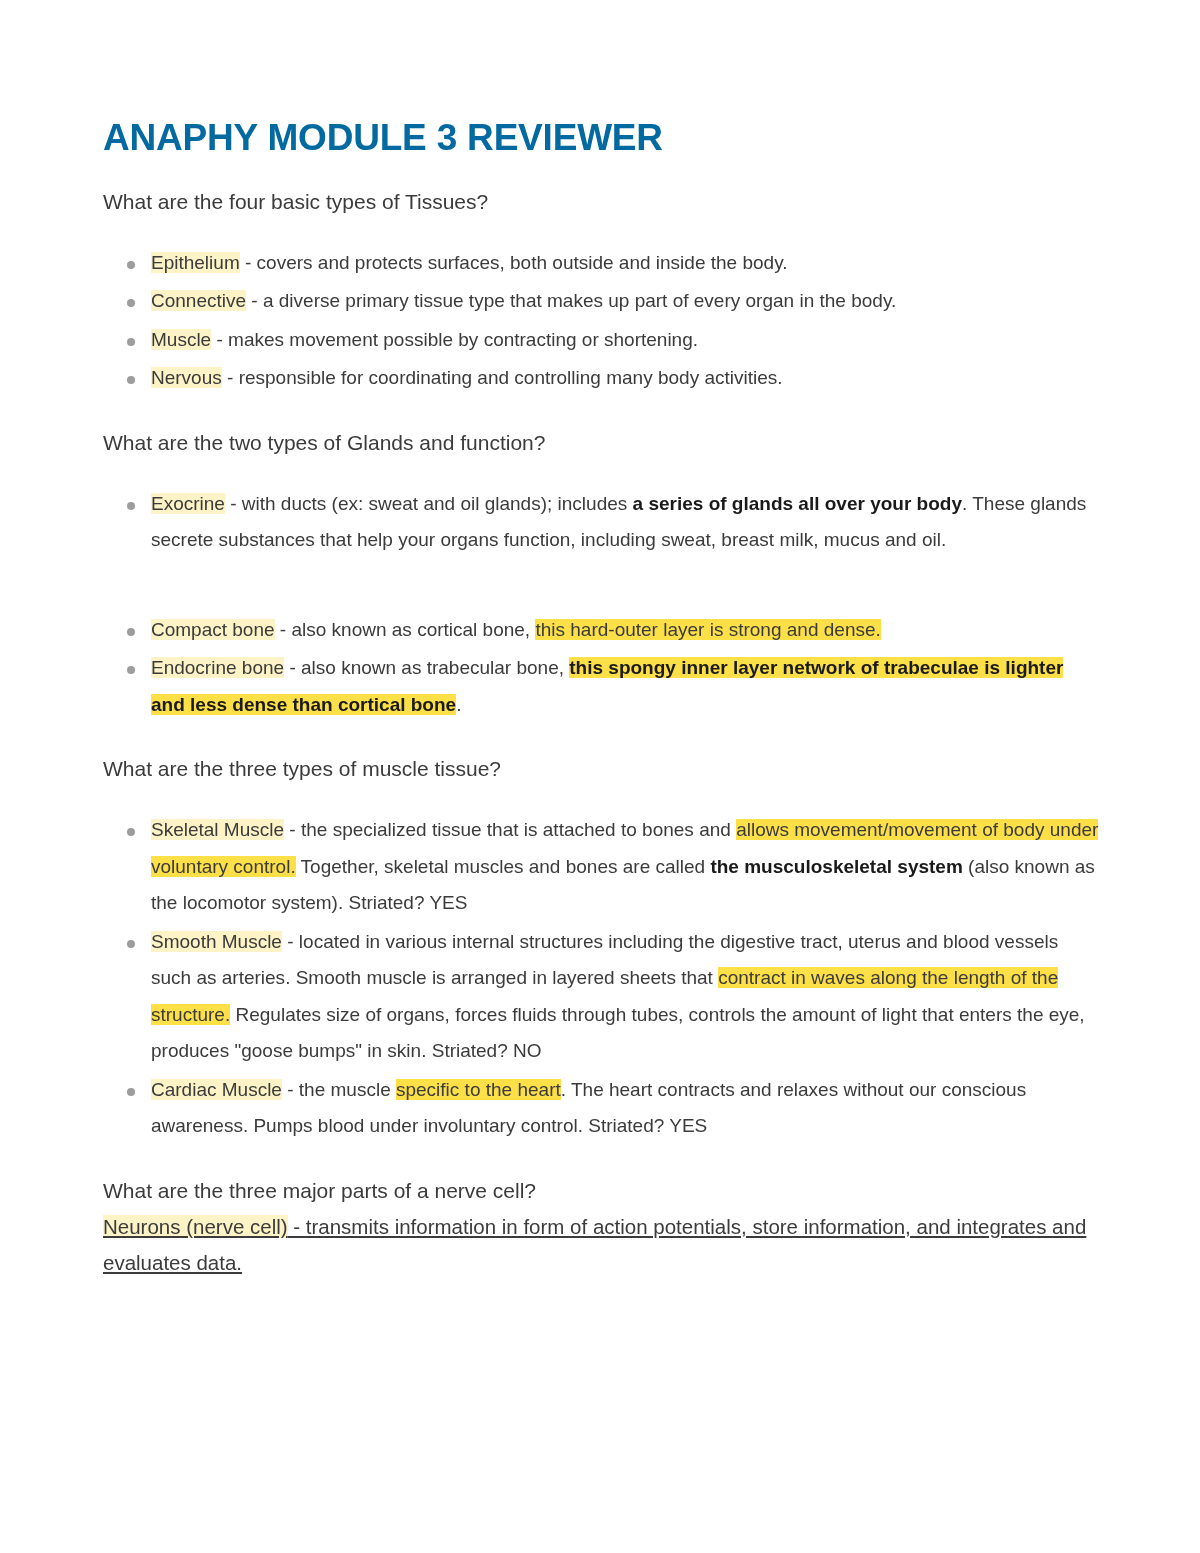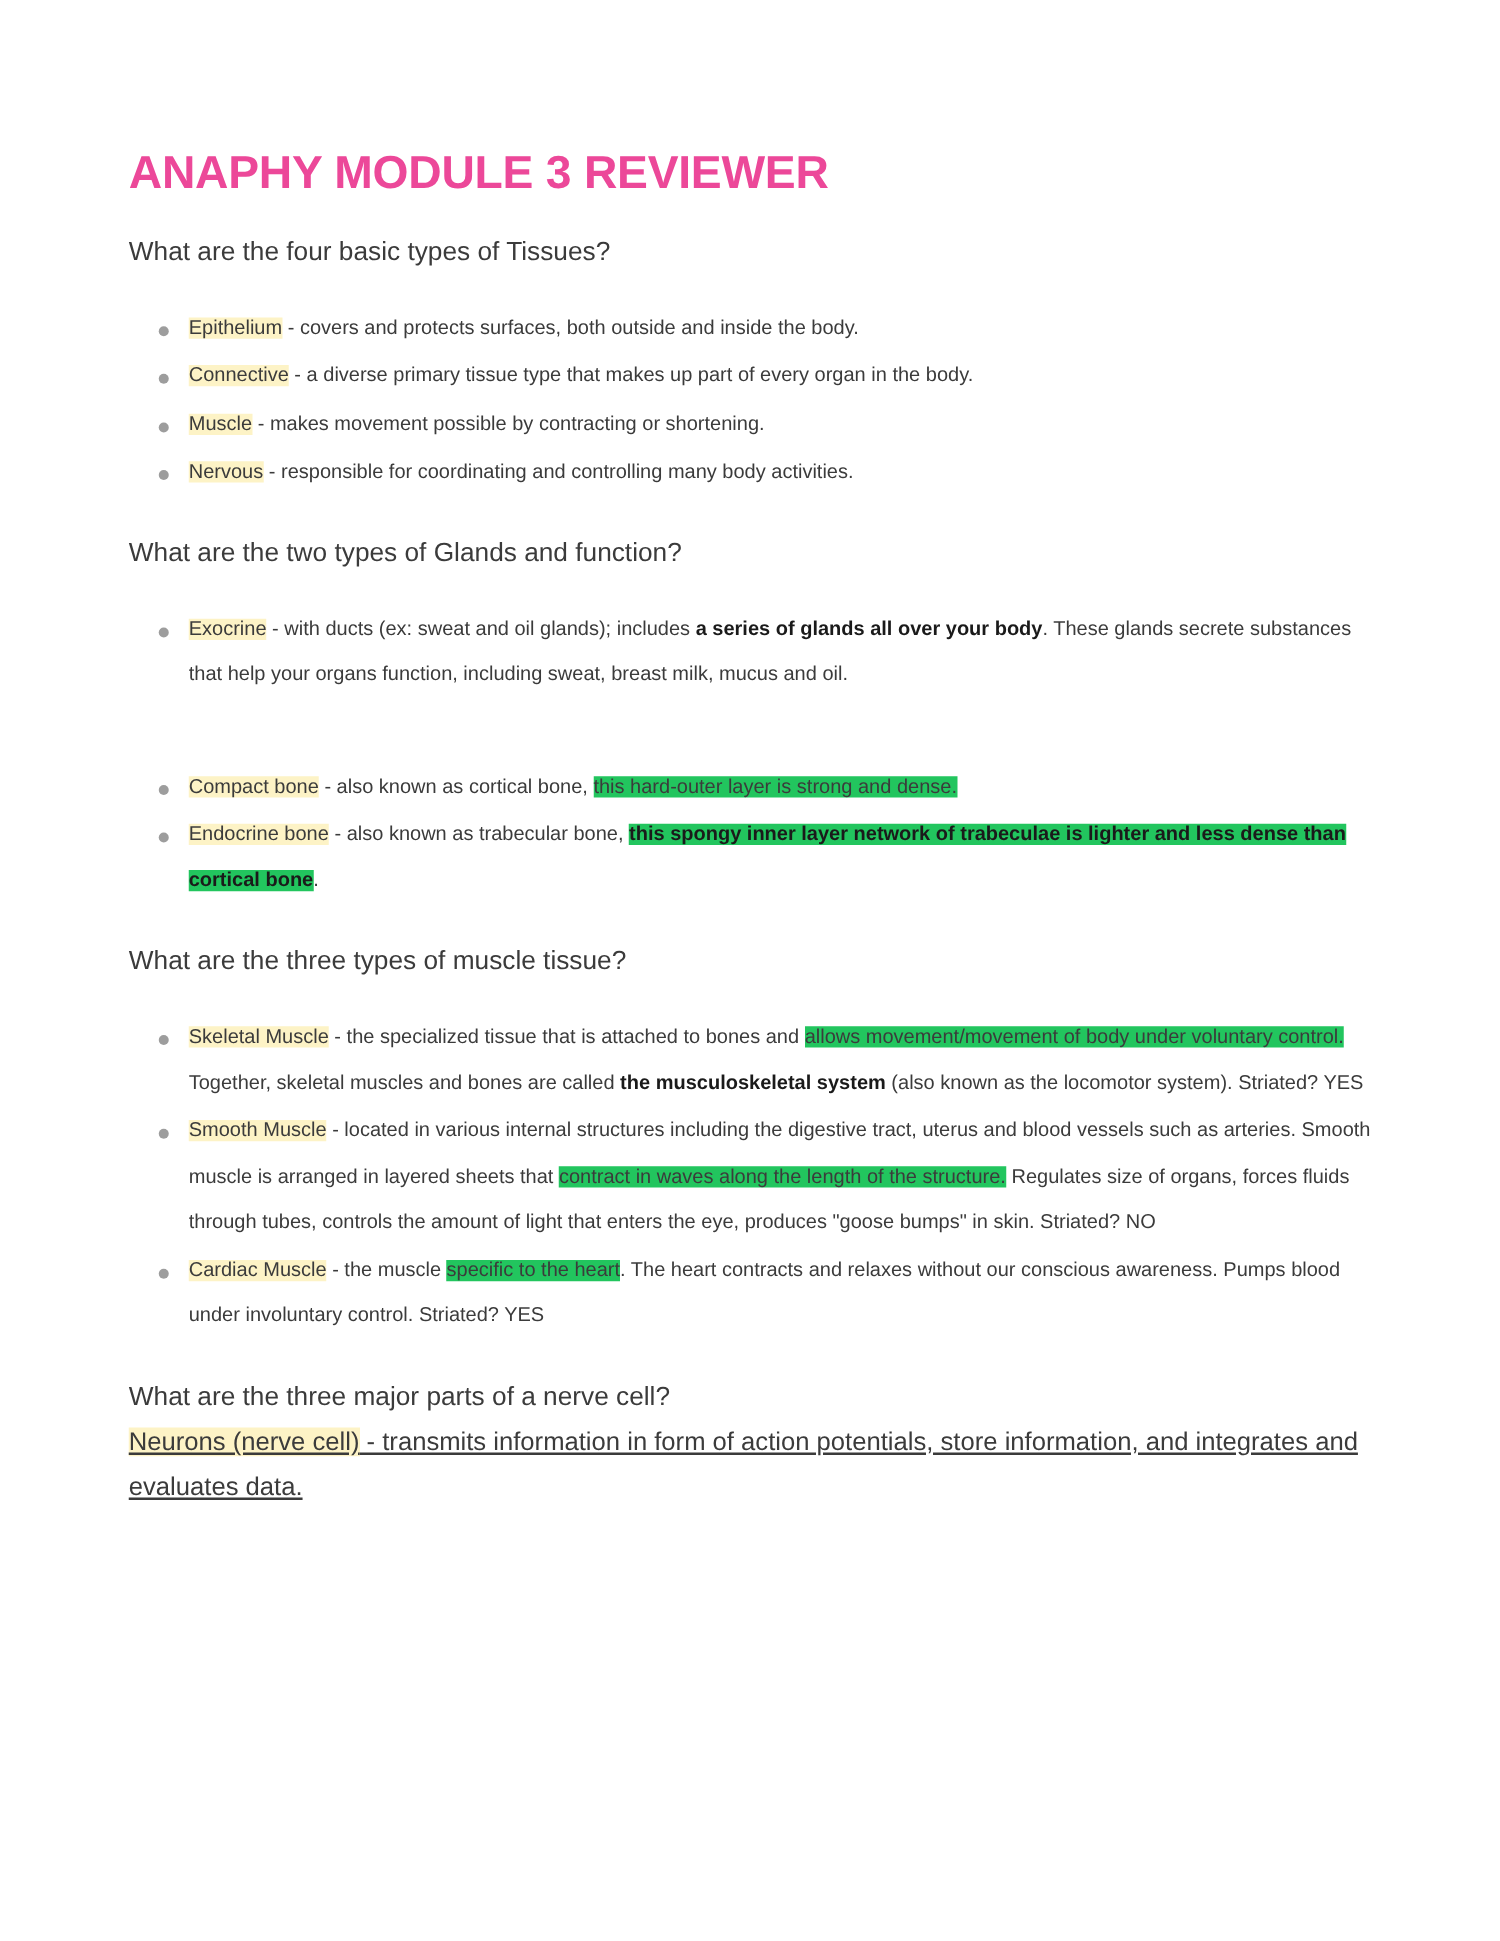--- a/index.html
+++ b/index.html
@@ -14,58 +14,58 @@
     background: #ffffff;
     box-sizing: border-box;
     padding: 118px 100px 0 103px;
     font-family: "Liberation Sans", sans-serif;
     color: #3b3b3b;
     overflow: hidden;
   }
   .doc-title {
     font-size: 37px;
     font-weight: bold;
-    color: #ec4899;
+    color: #0369a1;
     line-height: 1.08;
     letter-spacing: -0.2px;
     margin: 0 0 26px 0;
     white-space: nowrap;
   }
   .question {
     font-size: 21px;
     line-height: 36px;
     margin: 0;
     color: #3b3b3b;
   }
   .q-gap { height: 25px; }
   .bullets {
     list-style: none;
     margin: 0;
     padding: 0;
   }
   .bullets li {
     position: relative;
-    font-size: 16px;
+    font-size: 19px;
     line-height: 36.5px;
     padding-left: 48px;
     margin-bottom: 2px;
     color: #3b3b3b;
   }
   .bullets li::before {
     content: "";
     position: absolute;
     left: 24px;
     top: 16px;
     width: 8px;
     height: 8px;
     border-radius: 50%;
     background: #9d9d9d;
   }
   .hl-y { background: #fdf3c6; }
-  .hl-g { background: #22c55e; }
+  .hl-g { background: #fde047; }
   .b { font-weight: bold; color: #1a1a1a; }
   .i { }
   .tail {
     font-size: 20.5px;
     line-height: 36px;
     margin: 0;
     color: #3b3b3b;
     text-decoration: underline;
   }
   .sec-gap { height: 26px; }

